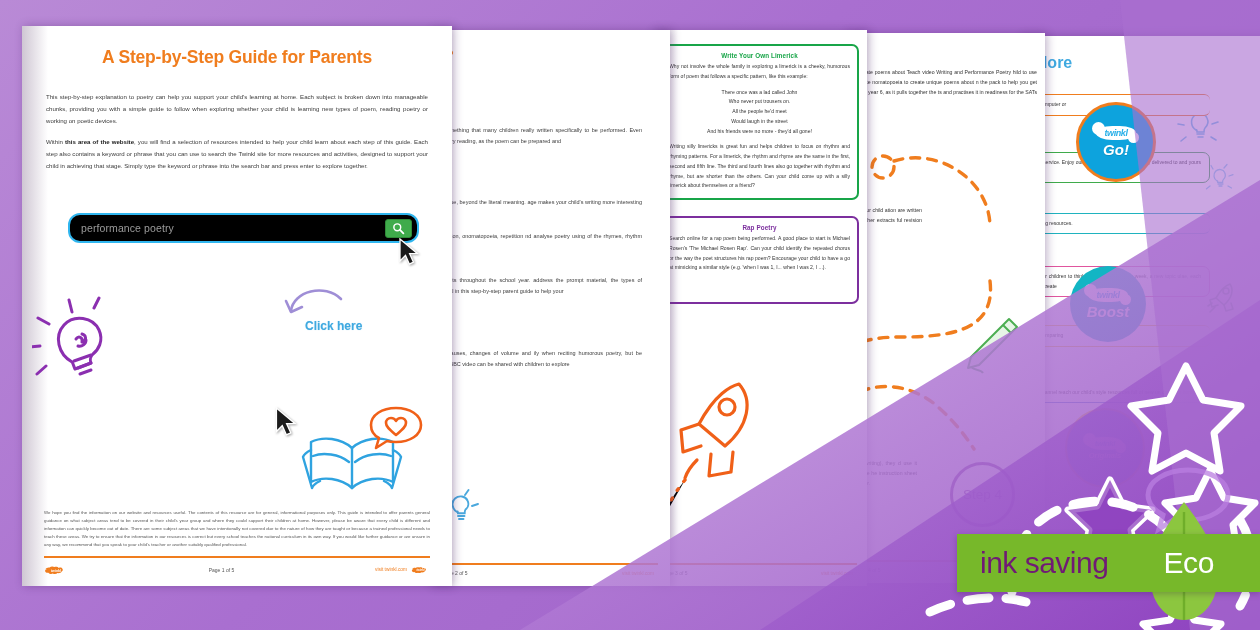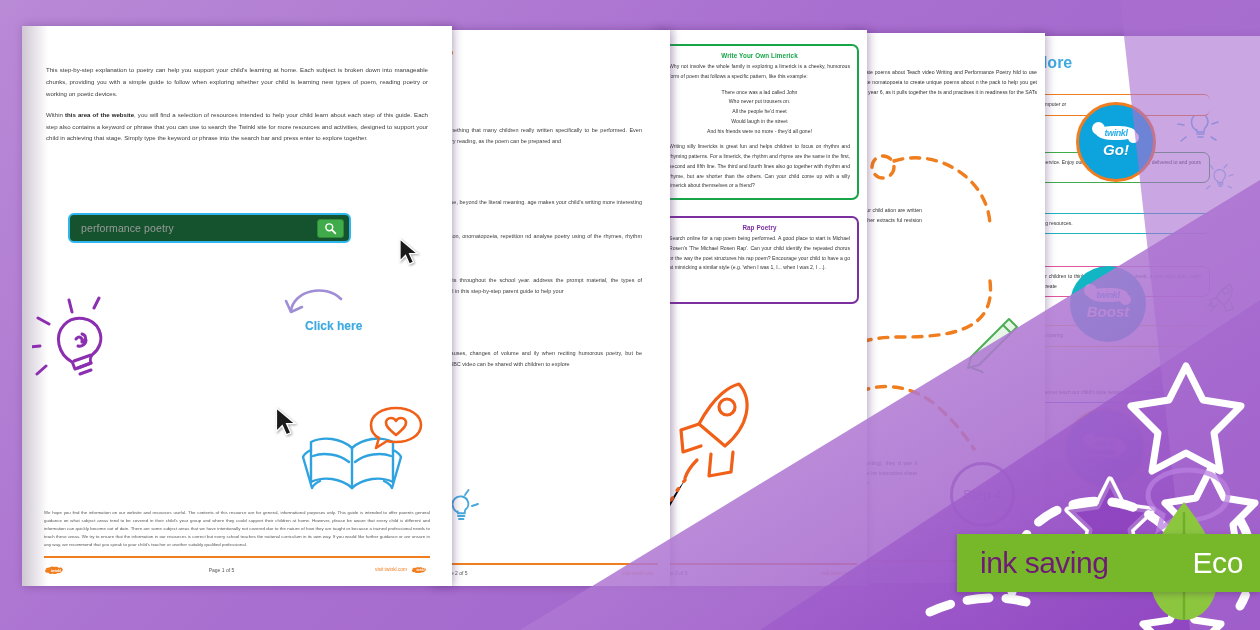--- a/index.html
+++ b/index.html
@@ -45,23 +45,23 @@
   .body-copy {
     margin-top: 20px; font-size: 6.1px; line-height: 1.95;
     color: #3b3b3b; text-align: justify;
   }
   .body-copy p + p { margin-top: 9px; }
   .body-copy b { color: #222; }
 
   
   .searchbar {
     position: absolute; left: 46px; top: 187px;
-    width: 283px; height: 30px;
-    border: 2.5px solid #30b6ef; border-radius: 6px;
-    background: #14532d; display: flex; align-items: center;
+    width: 351px; height: 30px;
+    border: 2.5px solid #30b6ef; border-radius: 12px;
+    background: #000000; display: flex; align-items: center;
   }
   .searchbar .txt {
     flex: 1; padding-left: 11px; color: #9b9b9b;
     font-size: 10.5px; letter-spacing: .1px;
   }
   .search-btn {
     width: 27px; height: 19px; margin-right: 5px;
     background: #3fab4b; border-radius: 3px;
     display: flex; align-items: center; justify-content: center;
     border: 1px solid #2f8a38;
@@ -191,21 +191,21 @@
     position: absolute; left: 957px; top: 534px;
     width: 303px; height: 58px;
     background: #77b82a;
     display: flex; align-items: center;
     box-shadow: 0 2px 6px rgba(40,10,60,.25);
   }
   #eco .eco-txt1 {
     color: #701a75; font-size: 30px; margin-left: 23px; letter-spacing: -.5px;
   }
   #eco .eco-txt2 {
-    color: #fff; font-size: 30px; margin-left: 84px; letter-spacing: -.3px;
+    color: #fff; font-size: 30px; margin-left: 55px; letter-spacing: -.3px;
   }
   #eco-leaf {
     position: absolute; left: 1146px; top: 500px;
     width: 76px; height: 125px;
   }
 </style>
 </head>
 <body>
 
 <div id="stage">
@@ -393,20 +393,21 @@
         <span class="foot-link">visit twinkl.com</span>
       </div>
     </div>
   </div>
 
   <div class="sheet" id="p1">
     <div class="spine"></div>
     <div class="p1-inner">
 
       <div class="title">
+        <div class="l2">A Step-by-Step Guide for Parents</div>
       </div>
 
       <div class="body-copy">
         <p>This step-by-step explanation to poetry can help you support your child's learning at home. Each subject is broken down into manageable chunks, providing you with a simple guide to follow when exploring whether your child is learning new types of poem, reading poetry or working on poetic devices.</p>
         <p><span>Within </span><b>this area of the website</b><span>, you will find a selection of resources intended to help your child learn about each step of this guide. Each step also contains a keyword or phrase that you can use to search the Twinkl site for more resources and activities, designed to support your child in achieving that stage. Simply type the keyword or phrase into the search bar and press enter to explore together.</span></p>
       </div>
 
       <div class="searchbar">
         <div class="txt" placeholder="performance poetry">performance poetry</div>
         <div class="search-btn">

